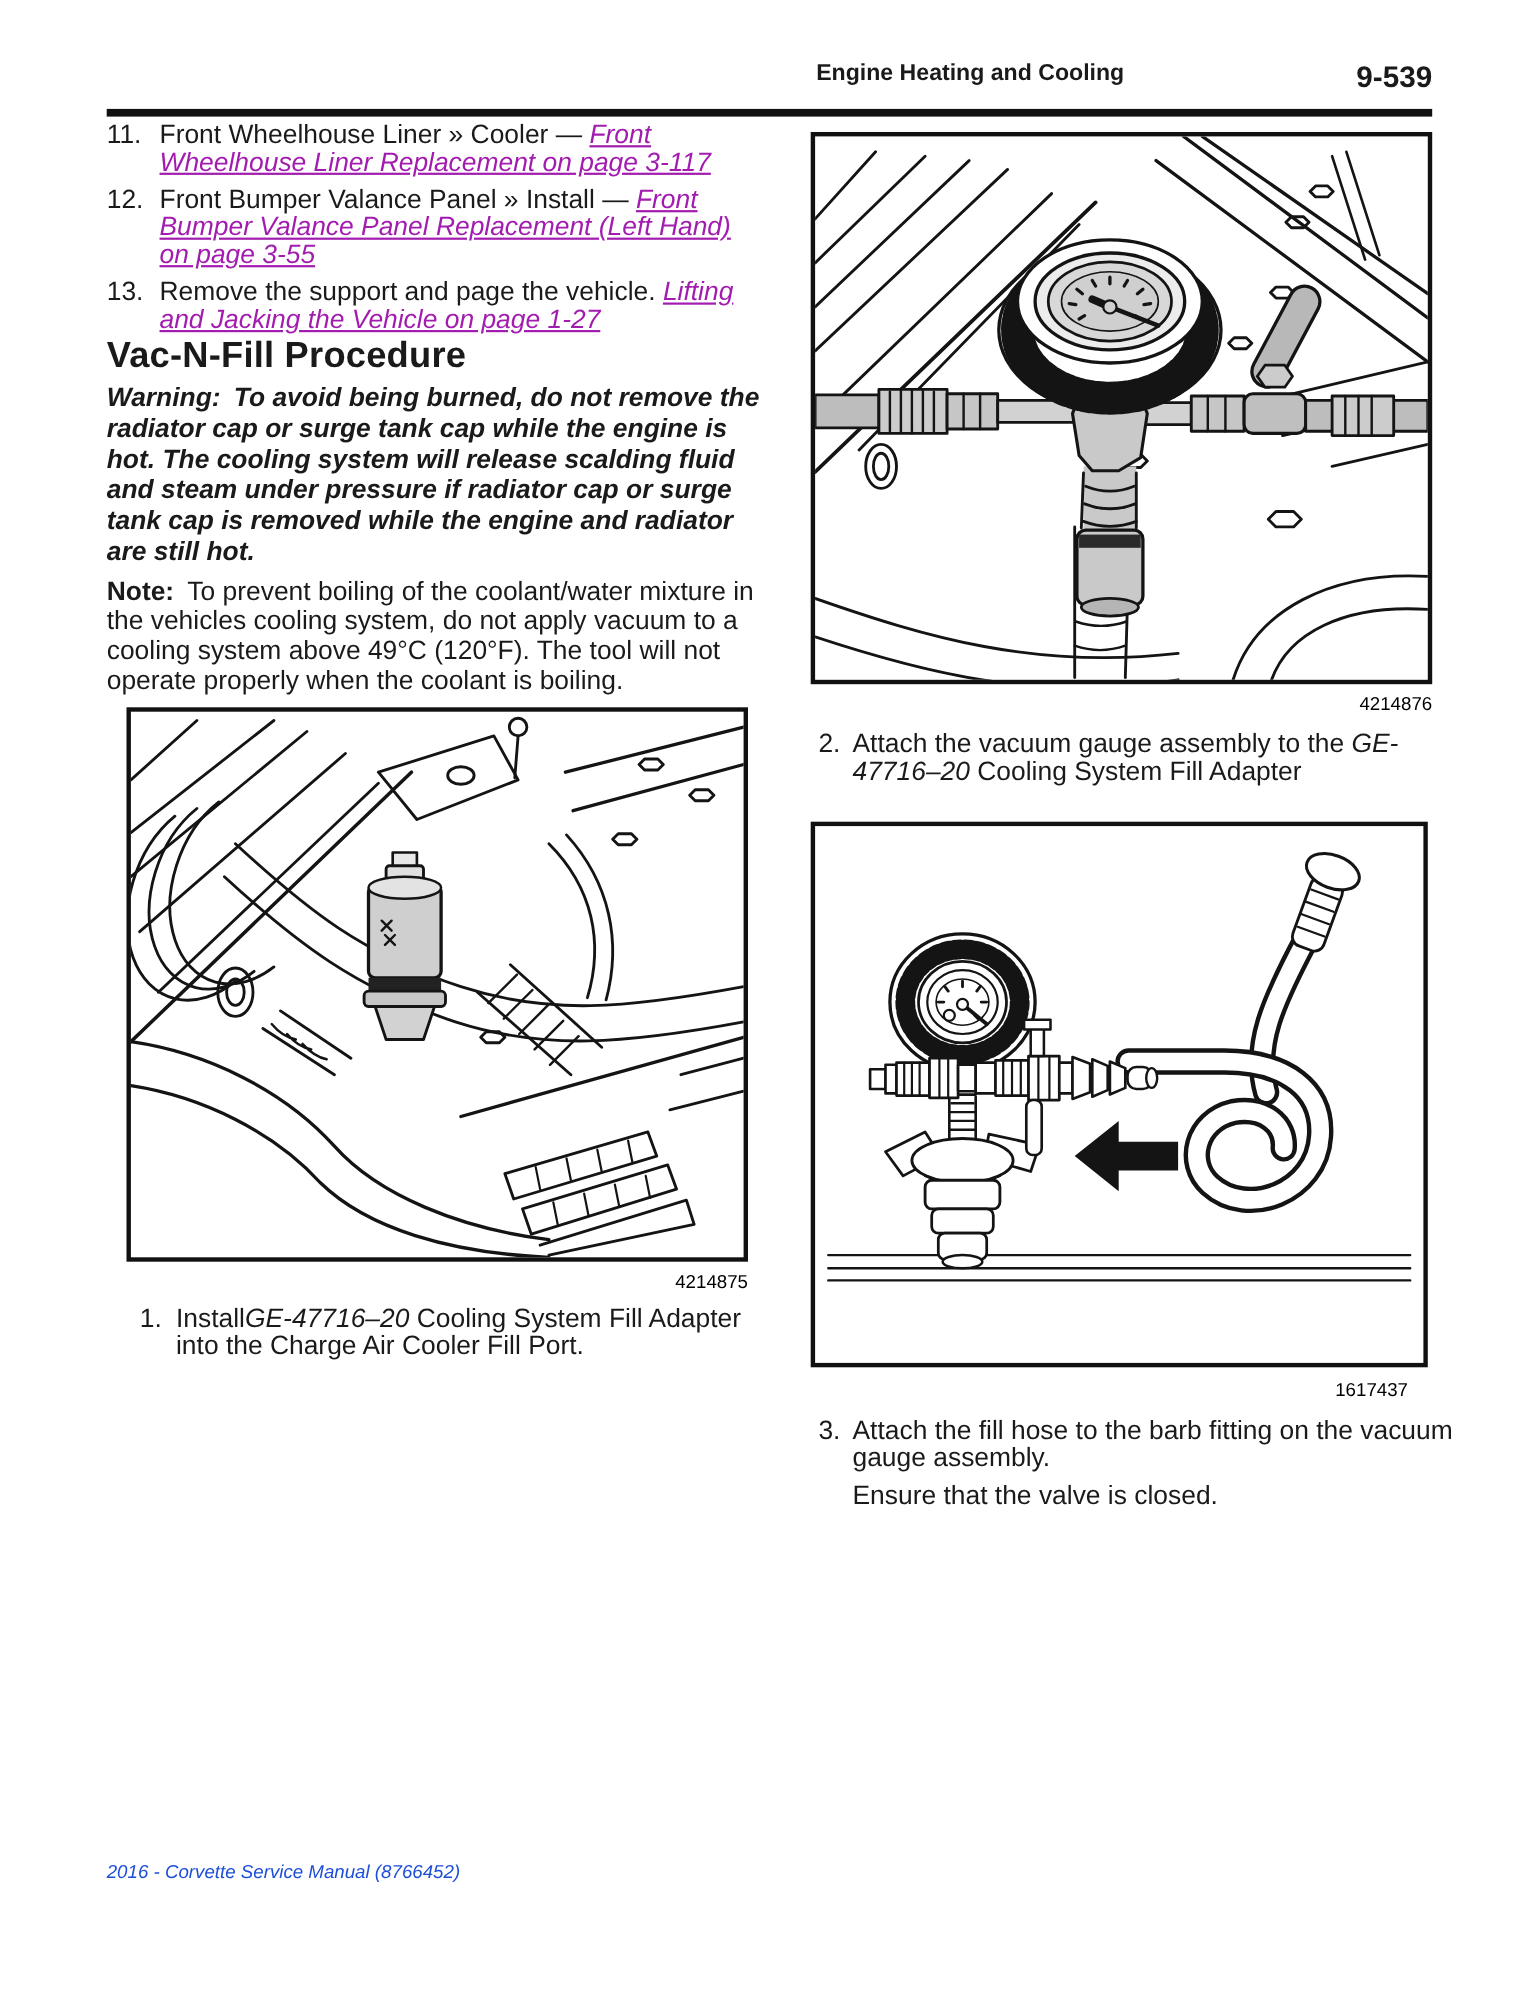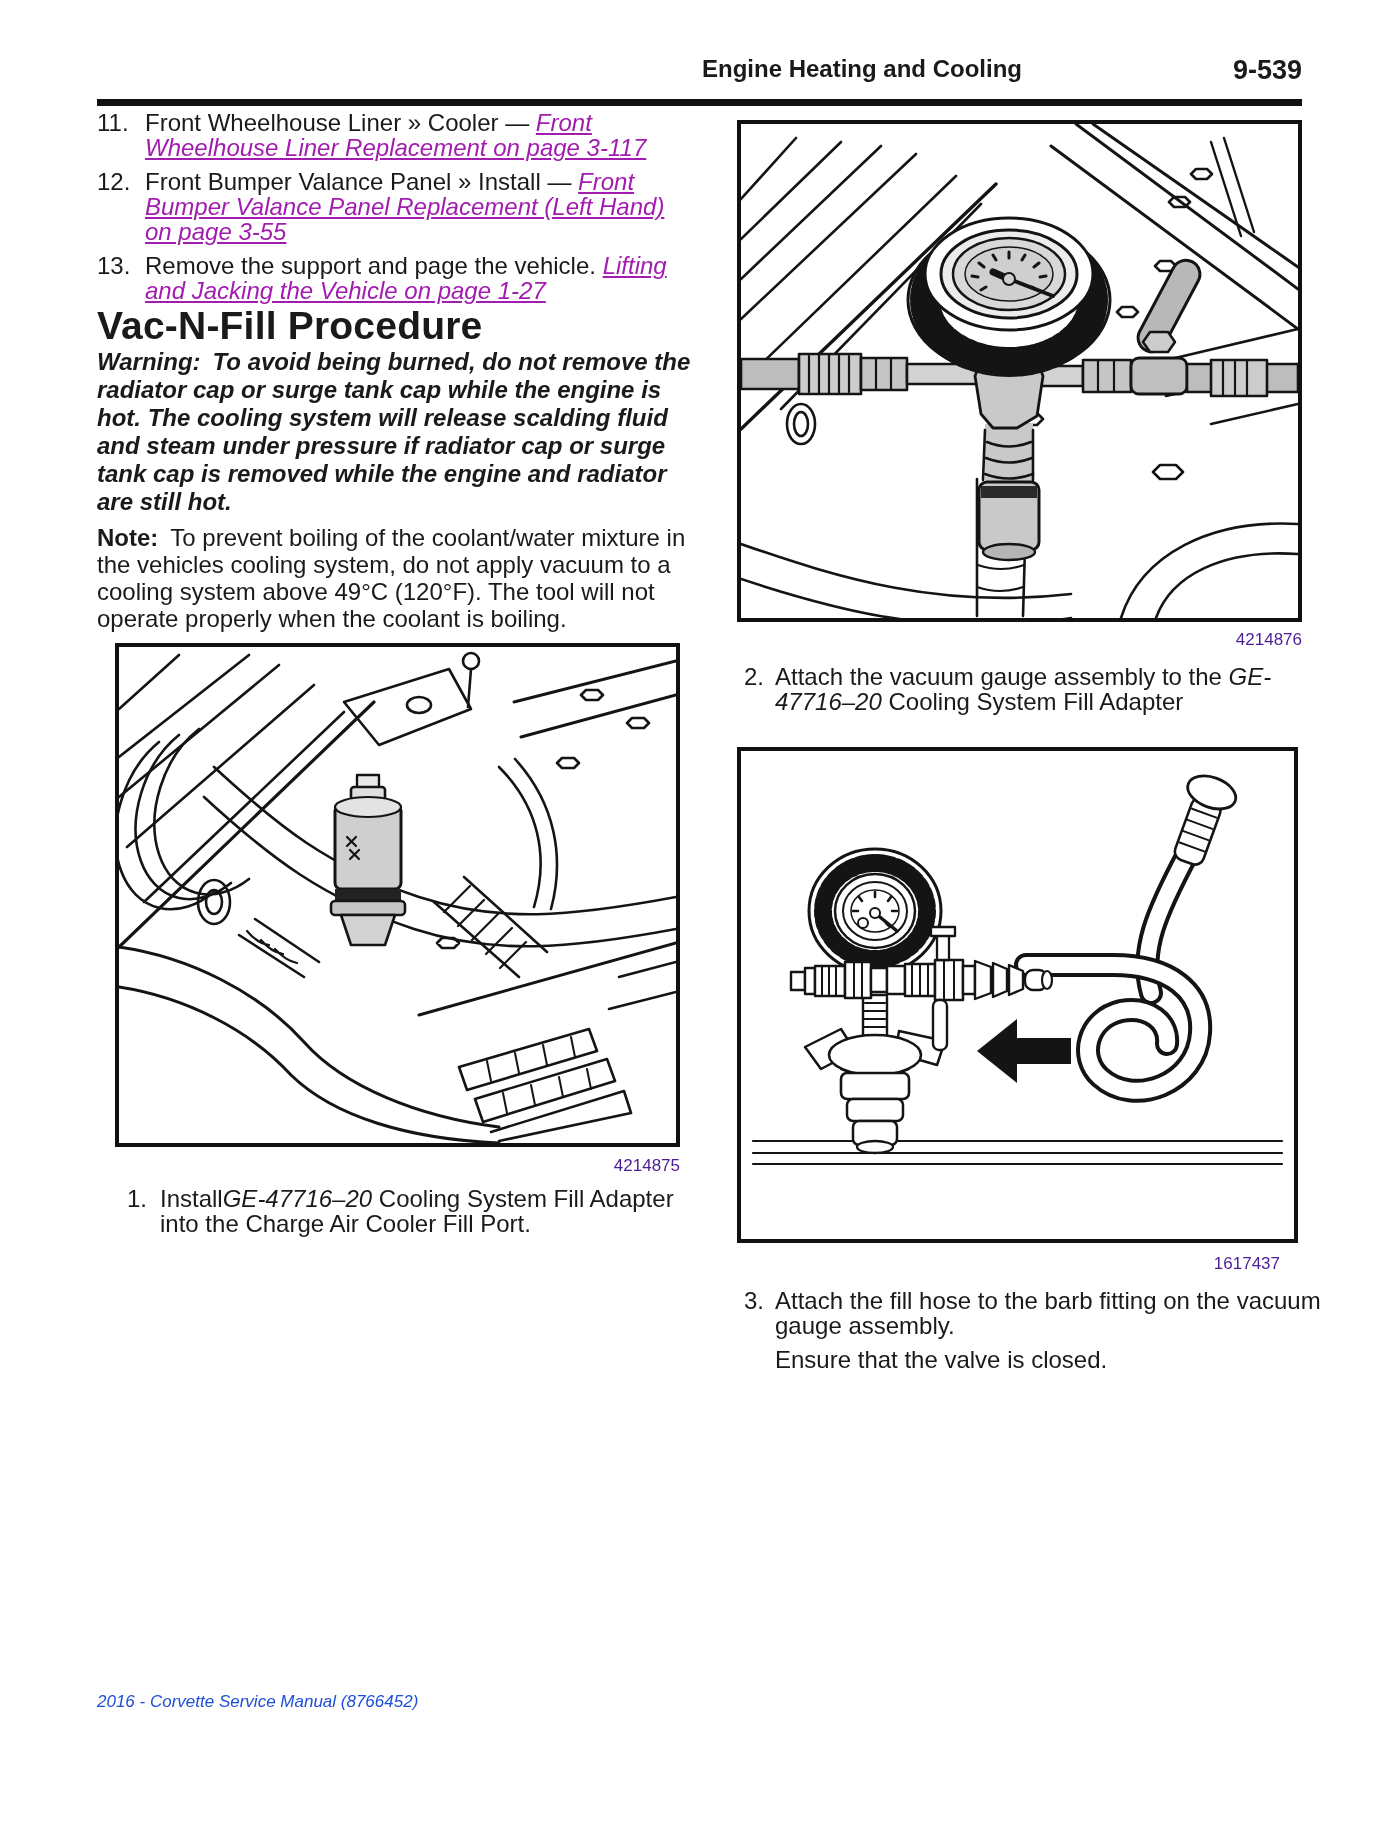--- a/index.html
+++ b/index.html
@@ -1,34 +1,34 @@
 <!DOCTYPE html>
 <html><head>
 <meta charset="utf-8">
 <style>
   html,body{margin:0;padding:0;background:#ffffff;}
   .page{position:relative;width:1398px;height:1824px;background:#ffffff;overflow:hidden;
         font-family:"Liberation Sans",sans-serif;color:#1a1a1a;}
-  .hdr-title{position:absolute;top:55px;right:376px;font-size:24px;font-weight:bold;white-space:nowrap;}
+  .hdr-title{position:absolute;top:55px;right:376px;font-size:21px;font-weight:bold;white-space:nowrap;}
   .hdr-page{position:absolute;top:55px;right:96px;font-size:27px;font-weight:bold;white-space:nowrap;}
   .hdr-rule{position:absolute;left:97px;top:99px;width:1205px;height:7px;background:#111;}
   .plist{position:absolute;left:97px;top:110px;width:592px;}
   .pl-item{display:flex;margin-bottom:9px;font-size:24px;line-height:25px;justify-content:space-between;}
   .pl-num{width:48px;flex:none;}
   .pl-body{flex:1;}
   a.doclink{color:#a21caf;font-style:italic;text-decoration:underline;cursor:pointer;}
-  .sec-head{position:absolute;left:97px;top:304px;font-size:39px;font-weight:bold;letter-spacing:.2px;}
+  .sec-head{position:absolute;left:97px;top:304px;font-size:33px;font-weight:bold;letter-spacing:.2px;}
   .warning{position:absolute;left:97px;top:348px;width:594px;font-size:24px;line-height:28px;
            font-weight:bold;font-style:italic;}
   .warning .lbl{padding-right:12px;margin-top:28px;}
   .note{position:absolute;left:97px;top:524px;width:598px;font-size:24px;line-height:27px;}
   .note .lbl{font-weight:bold;padding-right:12px;}
   .fig{position:absolute;background:#fff;border:4px solid #111;box-sizing:border-box;}
   .fig svg{display:block;}
-  .fignum{position:absolute;font-size:17px;text-align:right;color:#4c1d95;}
+  .fignum{position:absolute;font-size:17px;text-align:right;color:#000000;}
   .step{position:absolute;display:flex;font-size:24px;line-height:25px;}
   .step .s-num{flex:none;}
   .tool{font-style:italic;}
   .s-line2{margin-top:9px;}
   .footer{position:absolute;left:97px;top:1692px;font-size:17px;font-style:italic;color:#1d4ed8;}
   svg{stroke-linecap:round;stroke-linejoin:round;}
 </style>
 </head>
 <body>
 

